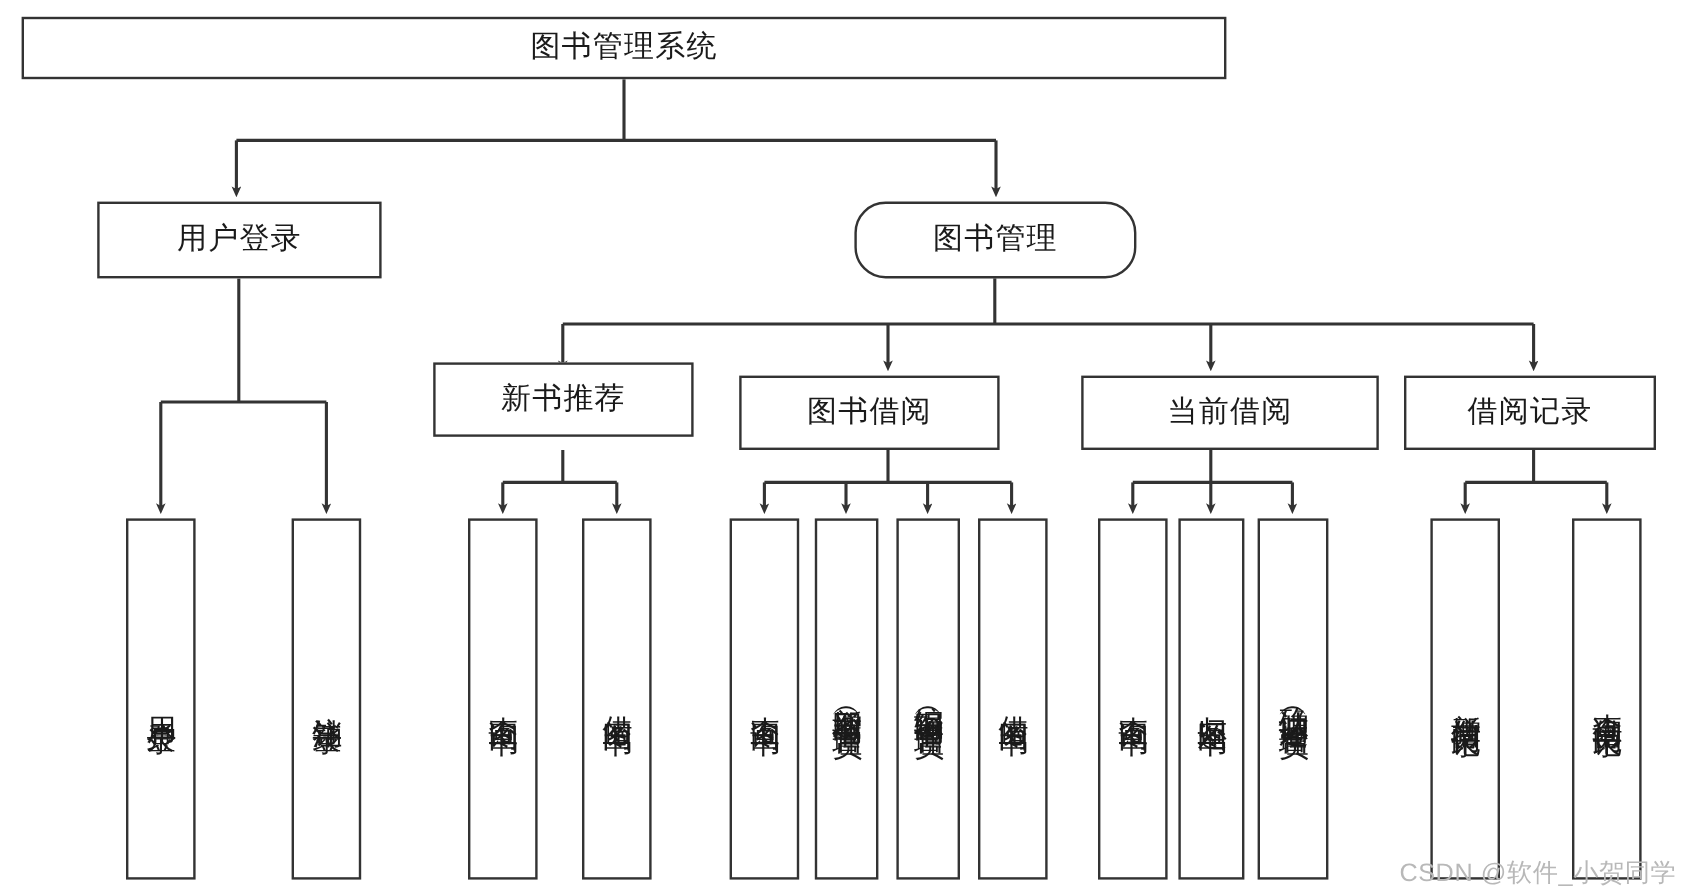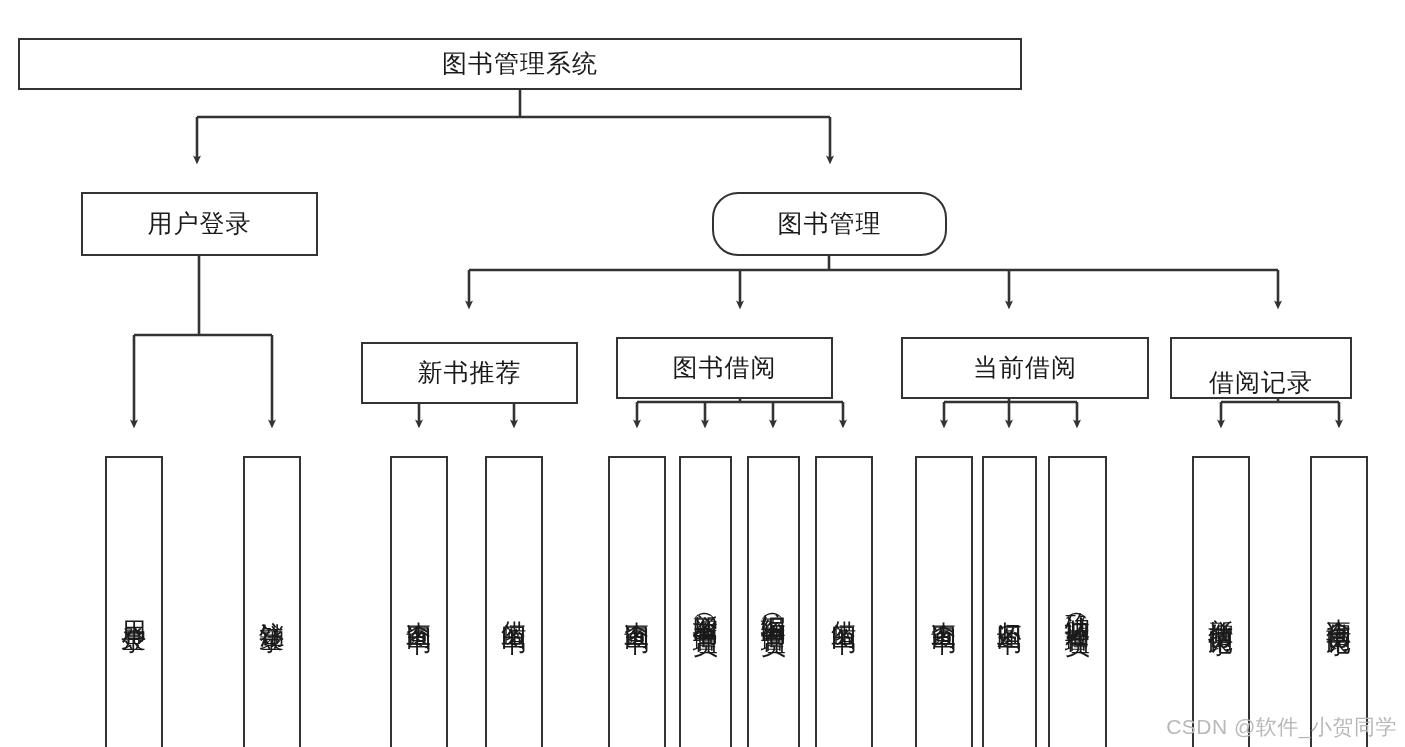--- a/index.html
+++ b/index.html
@@ -29,21 +29,20 @@
   }
   .node {
     position: absolute;
     box-sizing: border-box;
     background: #ffffff;
     border: 2px solid #333333;
     display: flex;
     align-items: center;
     justify-content: center;
     overflow: hidden;
-    margin-top: 24px;
   }
   .node .label {
     color: #1a1a1a;
     text-align: center;
     line-height: 1.18;
     white-space: pre-wrap;
   }
   
   .node.h .label {
     font-size: 25px;
@@ -133,30 +132,30 @@
     <span class="label">图书管理系统</span>
   </div>
 
   <div class="node h" style="left:81px; top:168px; width:237px; height:64px;">
     <span class="label">用户登录</span>
   </div>
   <div class="node h" style="left:712px; top:168px; width:235px; height:64px;border-radius:26px;">
     <span class="label">图书管理</span>
   </div>
 
-  <div class="node h" style="left:361px; top:318px; width:217px; height:62px;">
+  <div class="node h" style="left:361px; top:302px; width:217px; height:62px;">
     <span class="label">新书推荐</span>
   </div>
   <div class="node h" style="left:616px; top:313px; width:217px; height:62px;">
     <span class="label">图书借阅</span>
   </div>
   <div class="node h" style="left:901px; top:313px; width:248px; height:62px;">
     <span class="label">当前借阅</span>
   </div>
-  <div class="node h" style="left:1170px; top:313px; width:182px; height:62px;align-items:flex-end;">
+  <div class="node h" style="left:1170px; top:313px; width:210px; height:62px;">
     <span class="label">借阅记录</span>
   </div>
 
   <div class="node v" style="left:105px; top:432px; width:58px; height:301px;">
     <span class="label">用户登录</span>
   </div>
   <div class="node v" style="left:243px; top:432px; width:58px; height:301px;">
     <span class="label">注销登录</span>
   </div>
 

